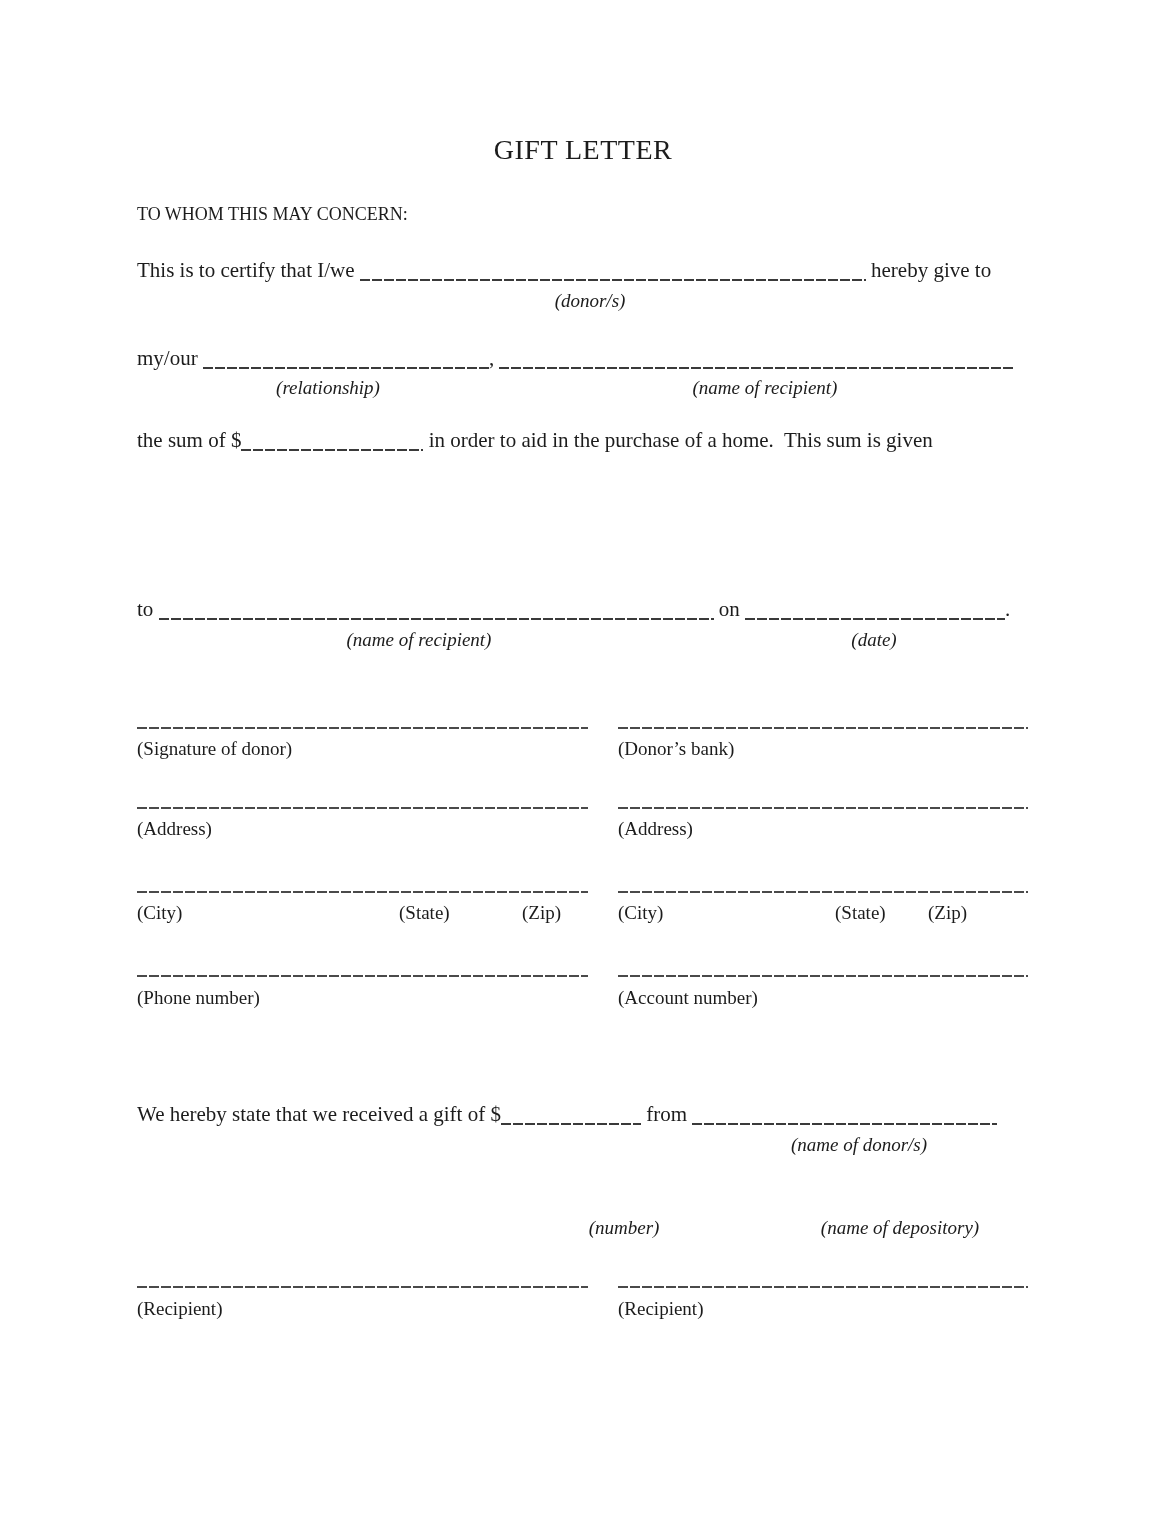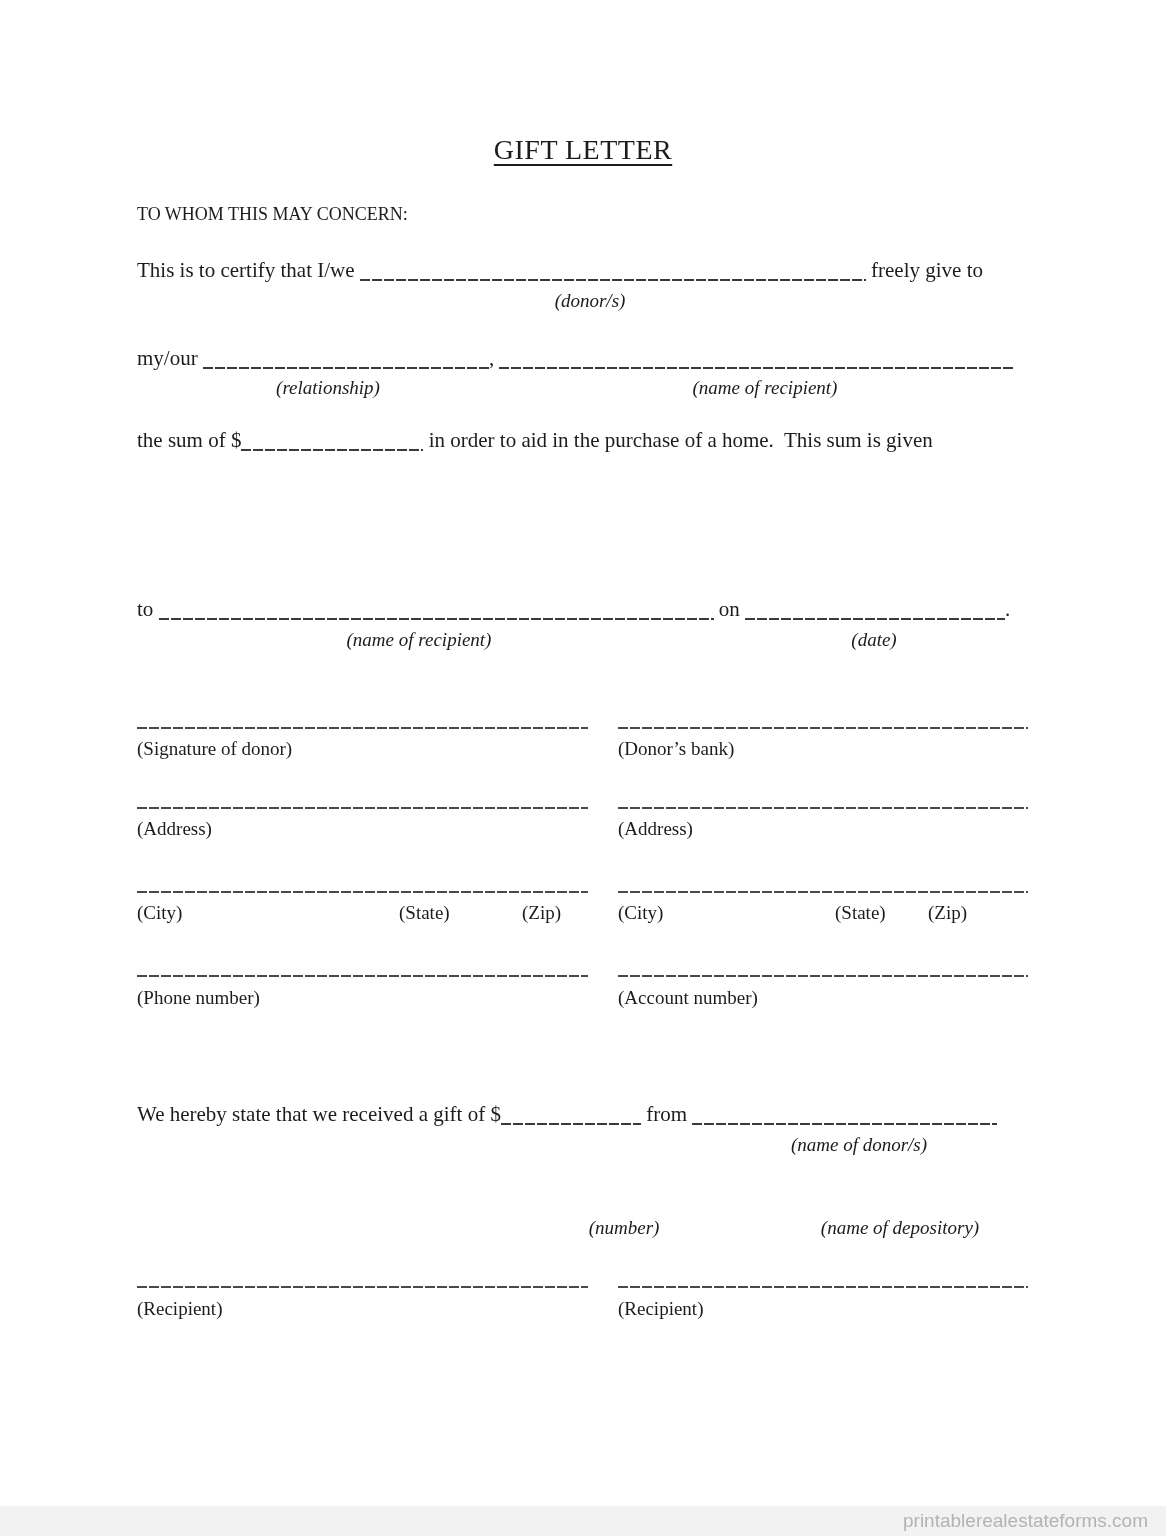--- a/index.html
+++ b/index.html
@@ -12,21 +12,20 @@
     color: #1c1c1c;
     overflow: hidden;
   }
   .doc-title {
     position: absolute;
     top: 134px;
     left: 0;
     width: 100%;
     text-align: center;
     font-size: 28px;
-    text-decoration: underline;
     text-underline-offset: 5px;
     text-decoration-thickness: 2px;
     letter-spacing: 0.5px;
   }
   .section-title {
     position: absolute;
     top: 1041px;
     left: 0;
     width: 100%;
     text-align: center;
@@ -80,21 +79,21 @@
 </style>
 </head>
 <body>
 
 <div class="page">
 
   <div class="doc-title">GIFT LETTER</div>
 
   <div class="line salutation" style="top:201px">TO WHOM THIS MAY CONCERN:</div>
 
-  <div class="line" style="top:257px"><span>This is to certify that I/we </span><span class="blank" style="width:506px"></span><span> freely give to</span></div>
+  <div class="line" style="top:257px"><span>This is to certify that I/we </span><span class="blank" style="width:506px"></span><span> hereby give to</span></div>
   <div class="label centered" style="top:289px; left:590px">(donor/s)</div>
 
   <div class="line" style="top:345px"><span>my/our </span><span class="blank" style="width:286px"></span><span>, </span><span class="blank" style="width:515px"></span></div>
   <div class="label centered" style="top:376px; left:328px">(relationship)</div>
   <div class="label centered" style="top:376px; left:765px">(name of recipient)</div>
 
   <div class="line" style="top:427px"><span>the sum of $</span><span class="blank" style="width:182px"></span><span> in order to aid in the purchase of a home.  This sum is given</span></div>
 
 
   <div class="line" style="top:596px"><span>to </span><span class="blank" style="width:555px"></span><span> on </span><span class="blank" style="width:260px"></span><span>.</span></div>
@@ -130,17 +129,14 @@
   <div class="label centered" style="top:1133px; left:859px">(name of donor/s)</div>
 
   <div class="label centered" style="top:1216px; left:624px">(number)</div>
   <div class="label centered" style="top:1216px; left:900px">(name of depository)</div>
 
   <div class="rule" style="top:1286px; left:137px; width:451px"></div>
   <div class="rule" style="top:1286px; left:618px; width:410px"></div>
   <div class="label" style="top:1297px; left:137px">(Recipient)</div>
   <div class="label" style="top:1297px; left:618px">(Recipient)</div>
 
-  <div class="footer-bar">
-    <span class="footer-link">printablerealestateforms.com</span>
-  </div>
 
 </div>
 
 </body></html>

